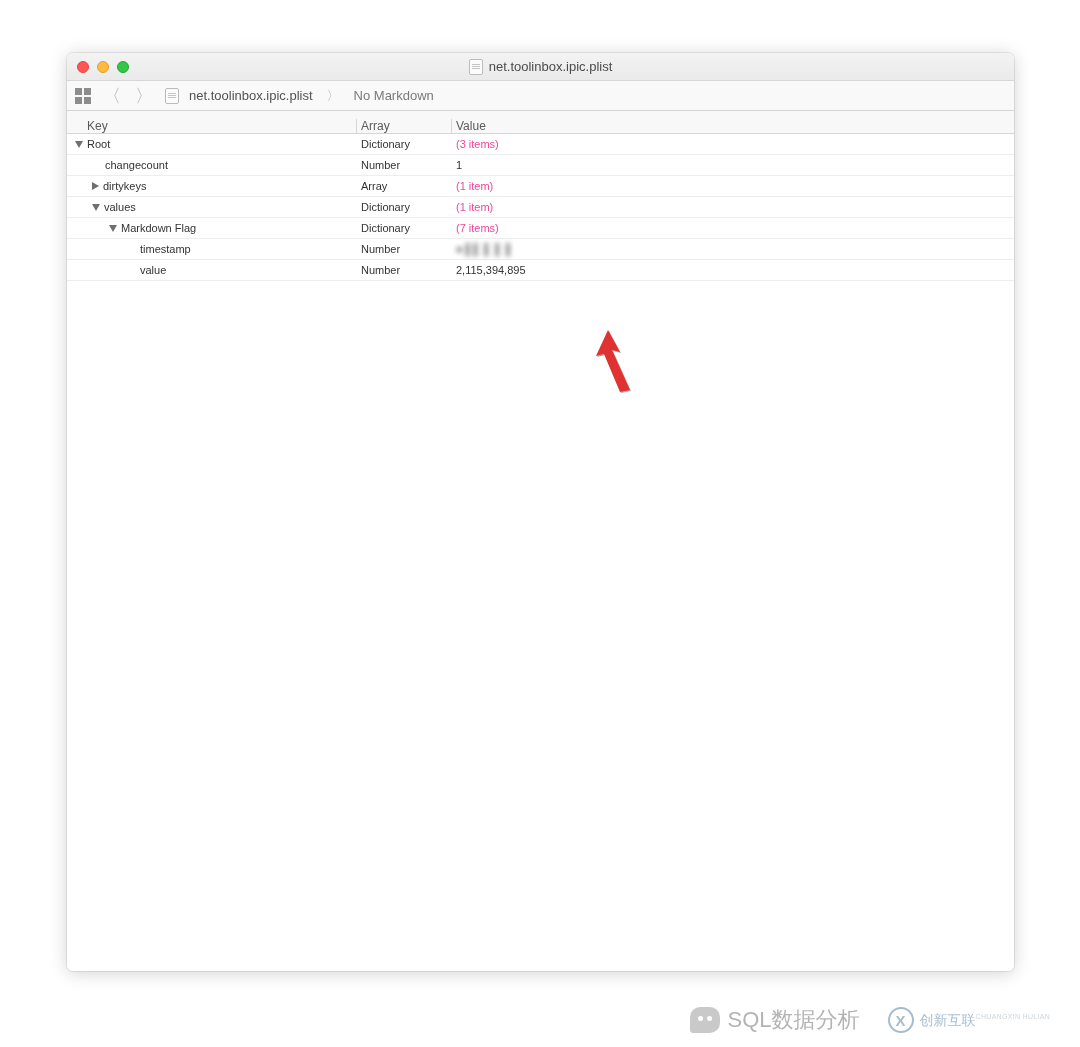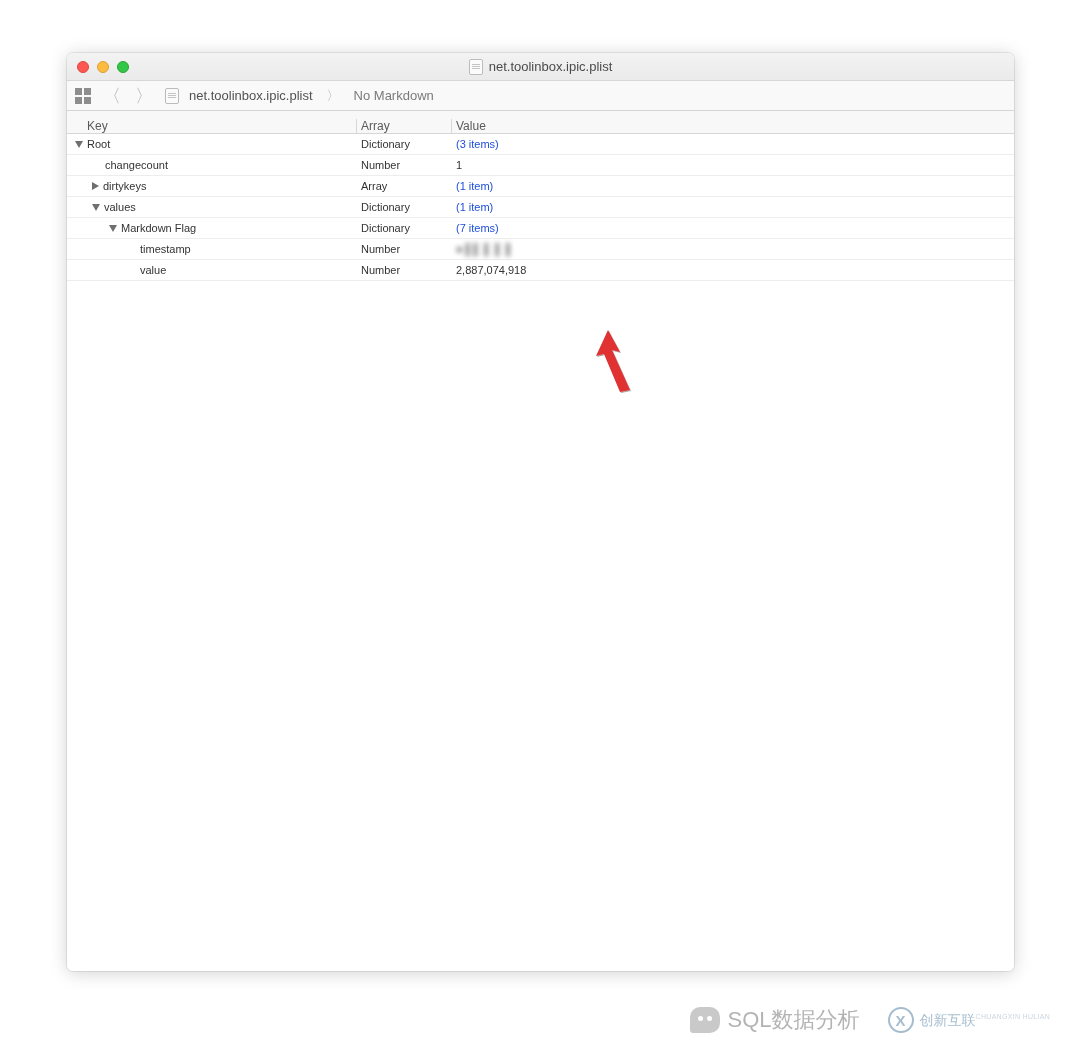--- a/index.html
+++ b/index.html
@@ -92,21 +92,21 @@
     .tree { flex:1; overflow:auto; background:#fff; }
     .row {
       height: 21px;
       display: flex; align-items: center;
       font-size: 11px;
       border-bottom: 1px solid #ededed;
     }
     .row .k { width: 290px; display:flex; align-items:center; }
     .row .t { width: 95px; padding-left:4px; color:#333; }
     .row .v { flex:1; padding-left:4px; }
-    .row .v.muted { color:#1d4ed8; }
+    .row .v.muted { color:#ec4899; }
     .disc { width:0; height:0; display:inline-block; margin-right:4px; }
     .disc.down { border-left:4.5px solid transparent; border-right:4.5px solid transparent; border-top:7px solid #6f6f6f; }
     .disc.right { border-top:4.5px solid transparent; border-bottom:4.5px solid transparent; border-left:7px solid #6f6f6f; }
     .blur { filter: blur(2.5px); opacity:0.55; }
     .arrow-anno {
       position: absolute;
       left: 529px; top: 277px;
       pointer-events: none;
     }
     .watermarks {
@@ -222,21 +222,21 @@
         </div>
         <div class="t">Number</div>
         <div class="v"><span class="blur">■ ▌▌ ▌ ▌ ▌</span></div>
       </div>
       <div class="row">
         <div class="k">
           <span style="width: 73px; display: inline-block;"></span>
           <span>value</span>
         </div>
         <div class="t">Number</div>
-        <div class="v">2,887,074,918</div>
+        <div class="v">2,115,394,895</div>
       </div>
     </div>
 
   <svg class="arrow-anno" width="60" height="70">
     <defs>
         <filter id="sh">
           <feDropShadow dx="1" dy="1" stdDeviation="0.6" flood-opacity="0.35"></feDropShadow>
         </filter>
       </defs>
     <polygon points="12,0 24,22 16,20 34,60 24,62 8,24 0,26" fill="#e03030" filter="url(#sh)"></polygon>

